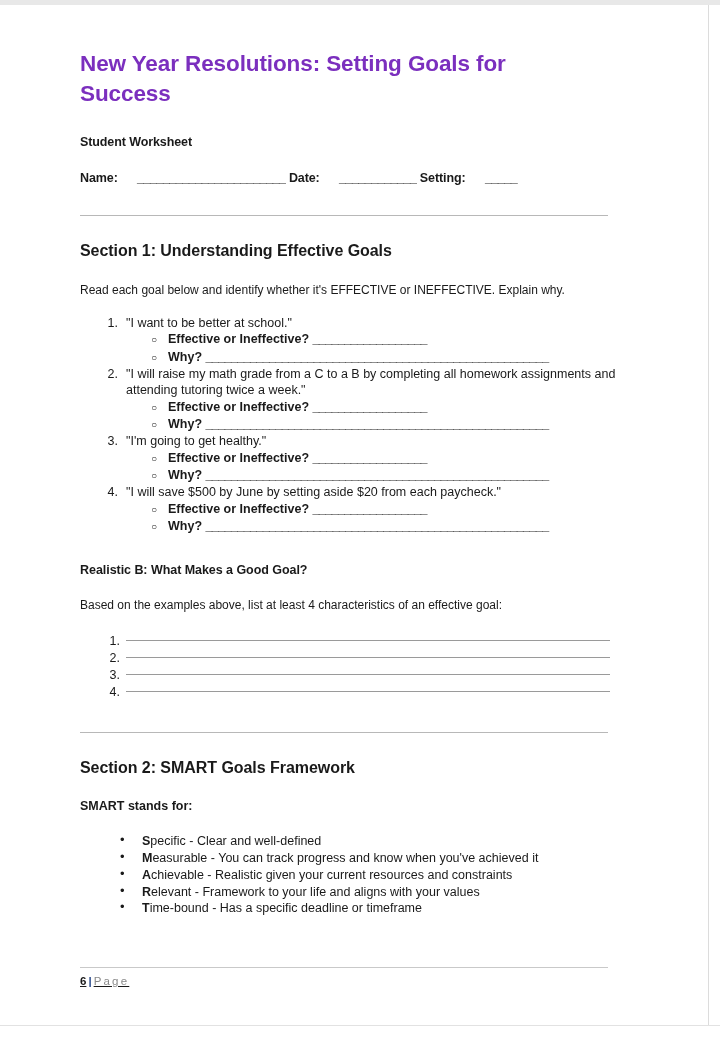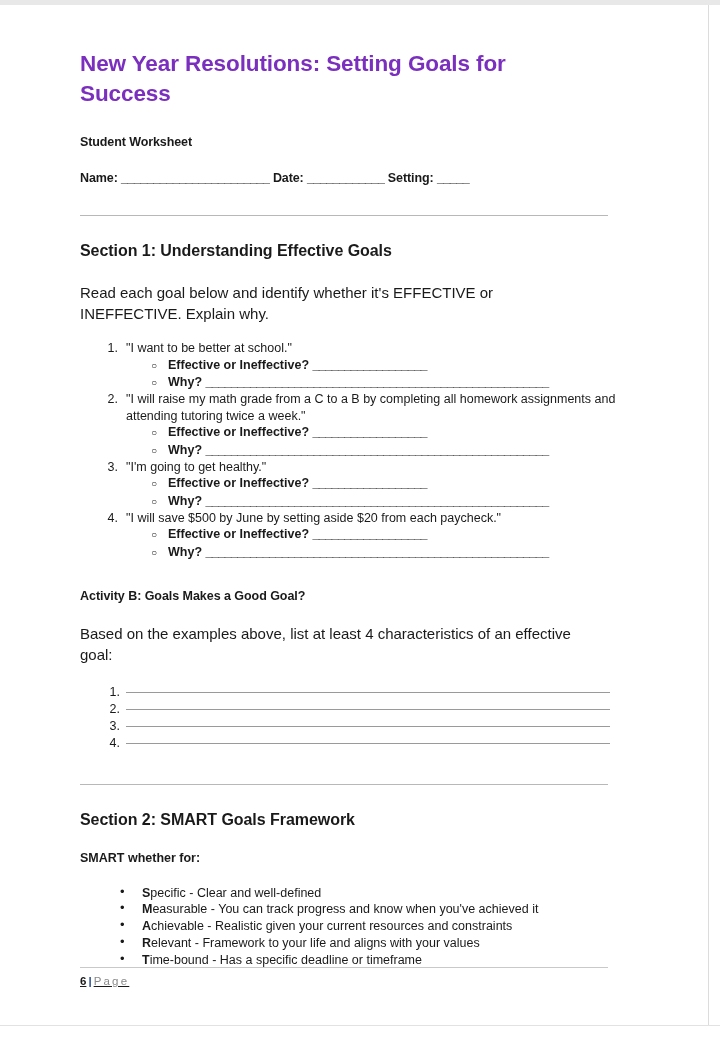--- a/index.html
+++ b/index.html
@@ -70,21 +70,21 @@
     margin: 0 0 22px 0;
     letter-spacing: -0.1px;
   }
   .idline {
     font-size: 12.5px;
     font-weight: bold;
     margin: 0 0 6px 0;
     white-space: nowrap;
     letter-spacing: -0.1px;
   }
-  .idline .blank { letter-spacing: -0.5px; }
+  .idline .blank { letter-spacing: -0.5px; margin-left: 16px; }
 
   hr.rule {
     border: none;
     border-top: 1px solid #b8b8b8;
     margin: 30px 0 26px 0;
     height: 0;
     width: 528px;
   }
 
   h2.section {
@@ -93,21 +93,21 @@
     margin: 0 0 22px 0;
     letter-spacing: -0.05px;
   }
   h3.activity {
     font-size: 12.5px;
     font-weight: bold;
     margin: 0 0 20px 0;
     letter-spacing: -0.05px;
   }
   p.body {
-    font-size: 15px;
+    font-size: 12px;
     line-height: 1.42;
     margin: 0 0 16px 0;
     max-width: 516px;
   }
   p.lead {
     font-size: 12.5px;
     font-weight: bold;
     margin: 0 0 18px 0;
   }
 
@@ -339,21 +339,21 @@
           <li>
             <span class="bullet">○</span>
             <span>Why?</span>
             <span class="ul-long">______________________________________________________</span>
           </li>
         </ul>
       </li>
 
     </ol>
 
-    <h3 class="activity" style="margin-top:28px;">Activity B: Goals Makes a Good Goal?</h3>
+    <h3 class="activity" style="margin-top:28px;">Realistic B: What Makes a Good Goal?</h3>
 
     <p class="body">Based on the examples above, list at least 4 characteristics of an effective goal:</p>
 
     <ol class="charlist">
       <li>
         <span class="cnum">1.</span>
         <span class="answer-line"></span>
       </li>
       <li>
         <span class="cnum">2.</span>
@@ -366,21 +366,21 @@
       <li>
         <span class="cnum">4.</span>
         <span class="answer-line"></span>
       </li>
     </ol>
 
     <hr class="rule" style="margin:32px 0 26px 0;">
 
     <h2 class="section">Section 2: SMART Goals Framework</h2>
 
-    <p class="lead">SMART whether for:</p>
+    <p class="lead">SMART stands for:</p>
 
     <ul class="smart">
       <li>
         <span class="dot">•</span><b>S</b><span>pecific - Clear and well-defined</span>
       </li>
       <li>
         <span class="dot">•</span><b>M</b><span>easurable - You can track progress and know when you've achieved it</span>
       </li>
       <li>
         <span class="dot">•</span><b>A</b><span>chievable - Realistic given your current resources and constraints</span>

